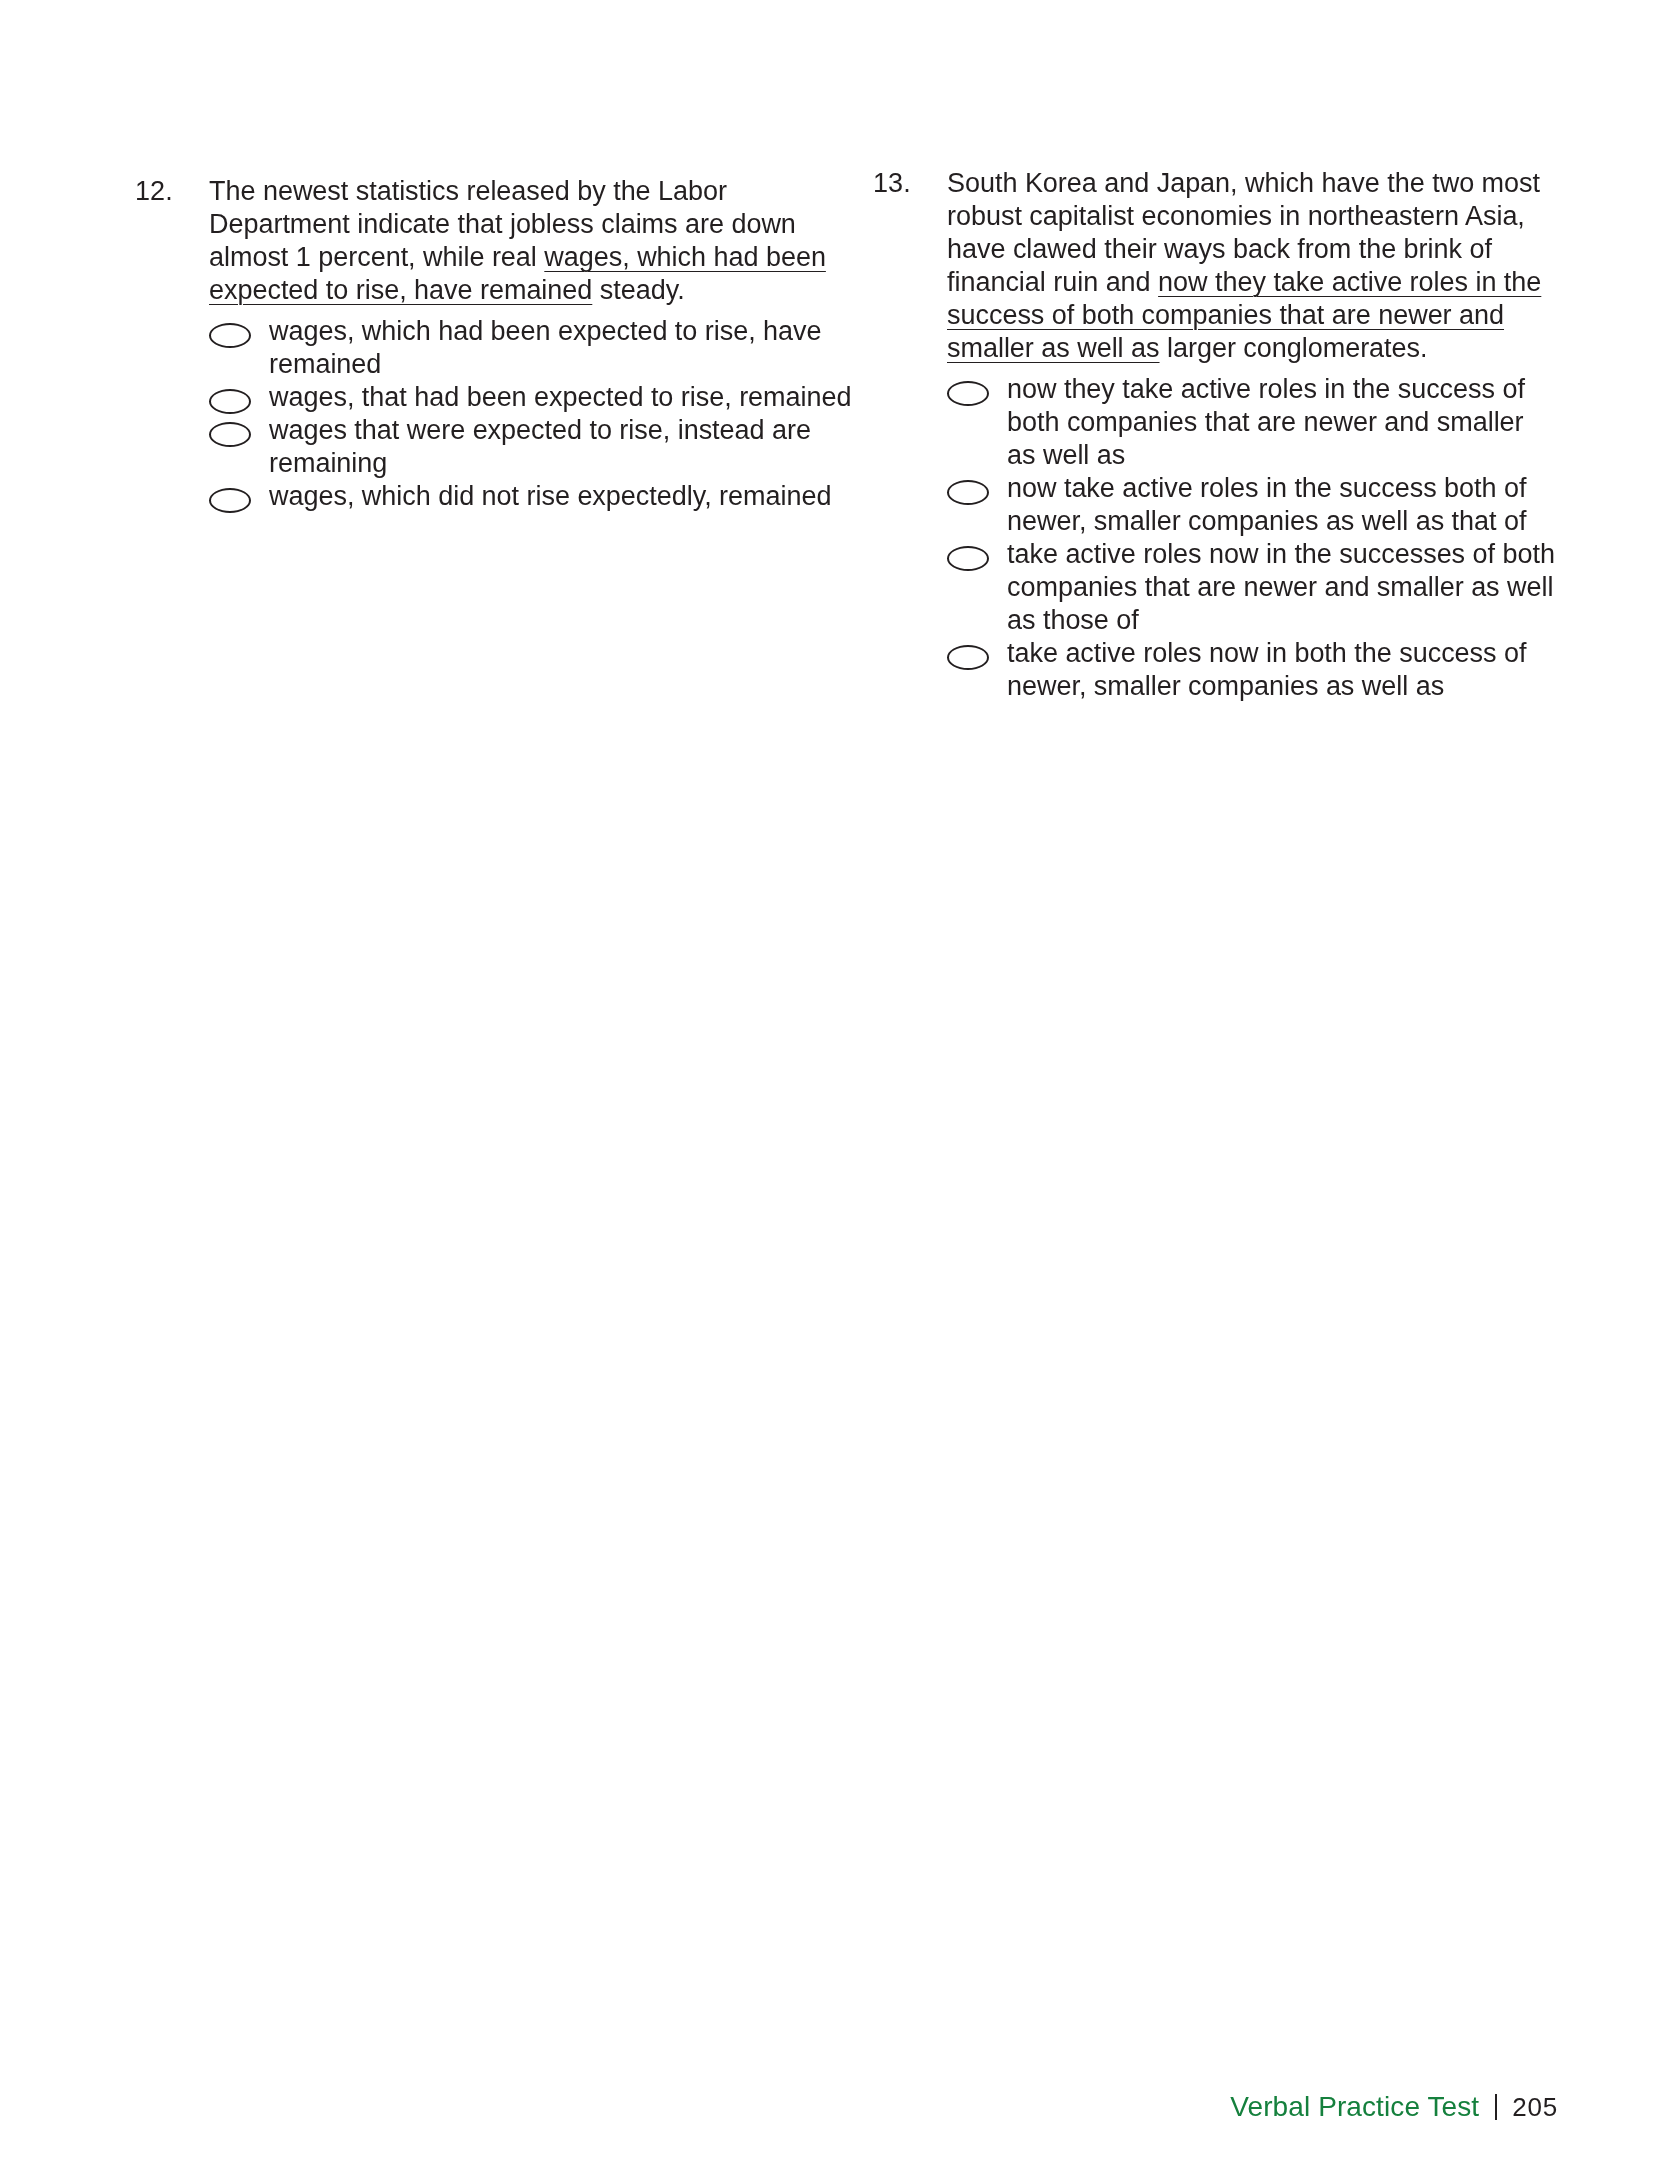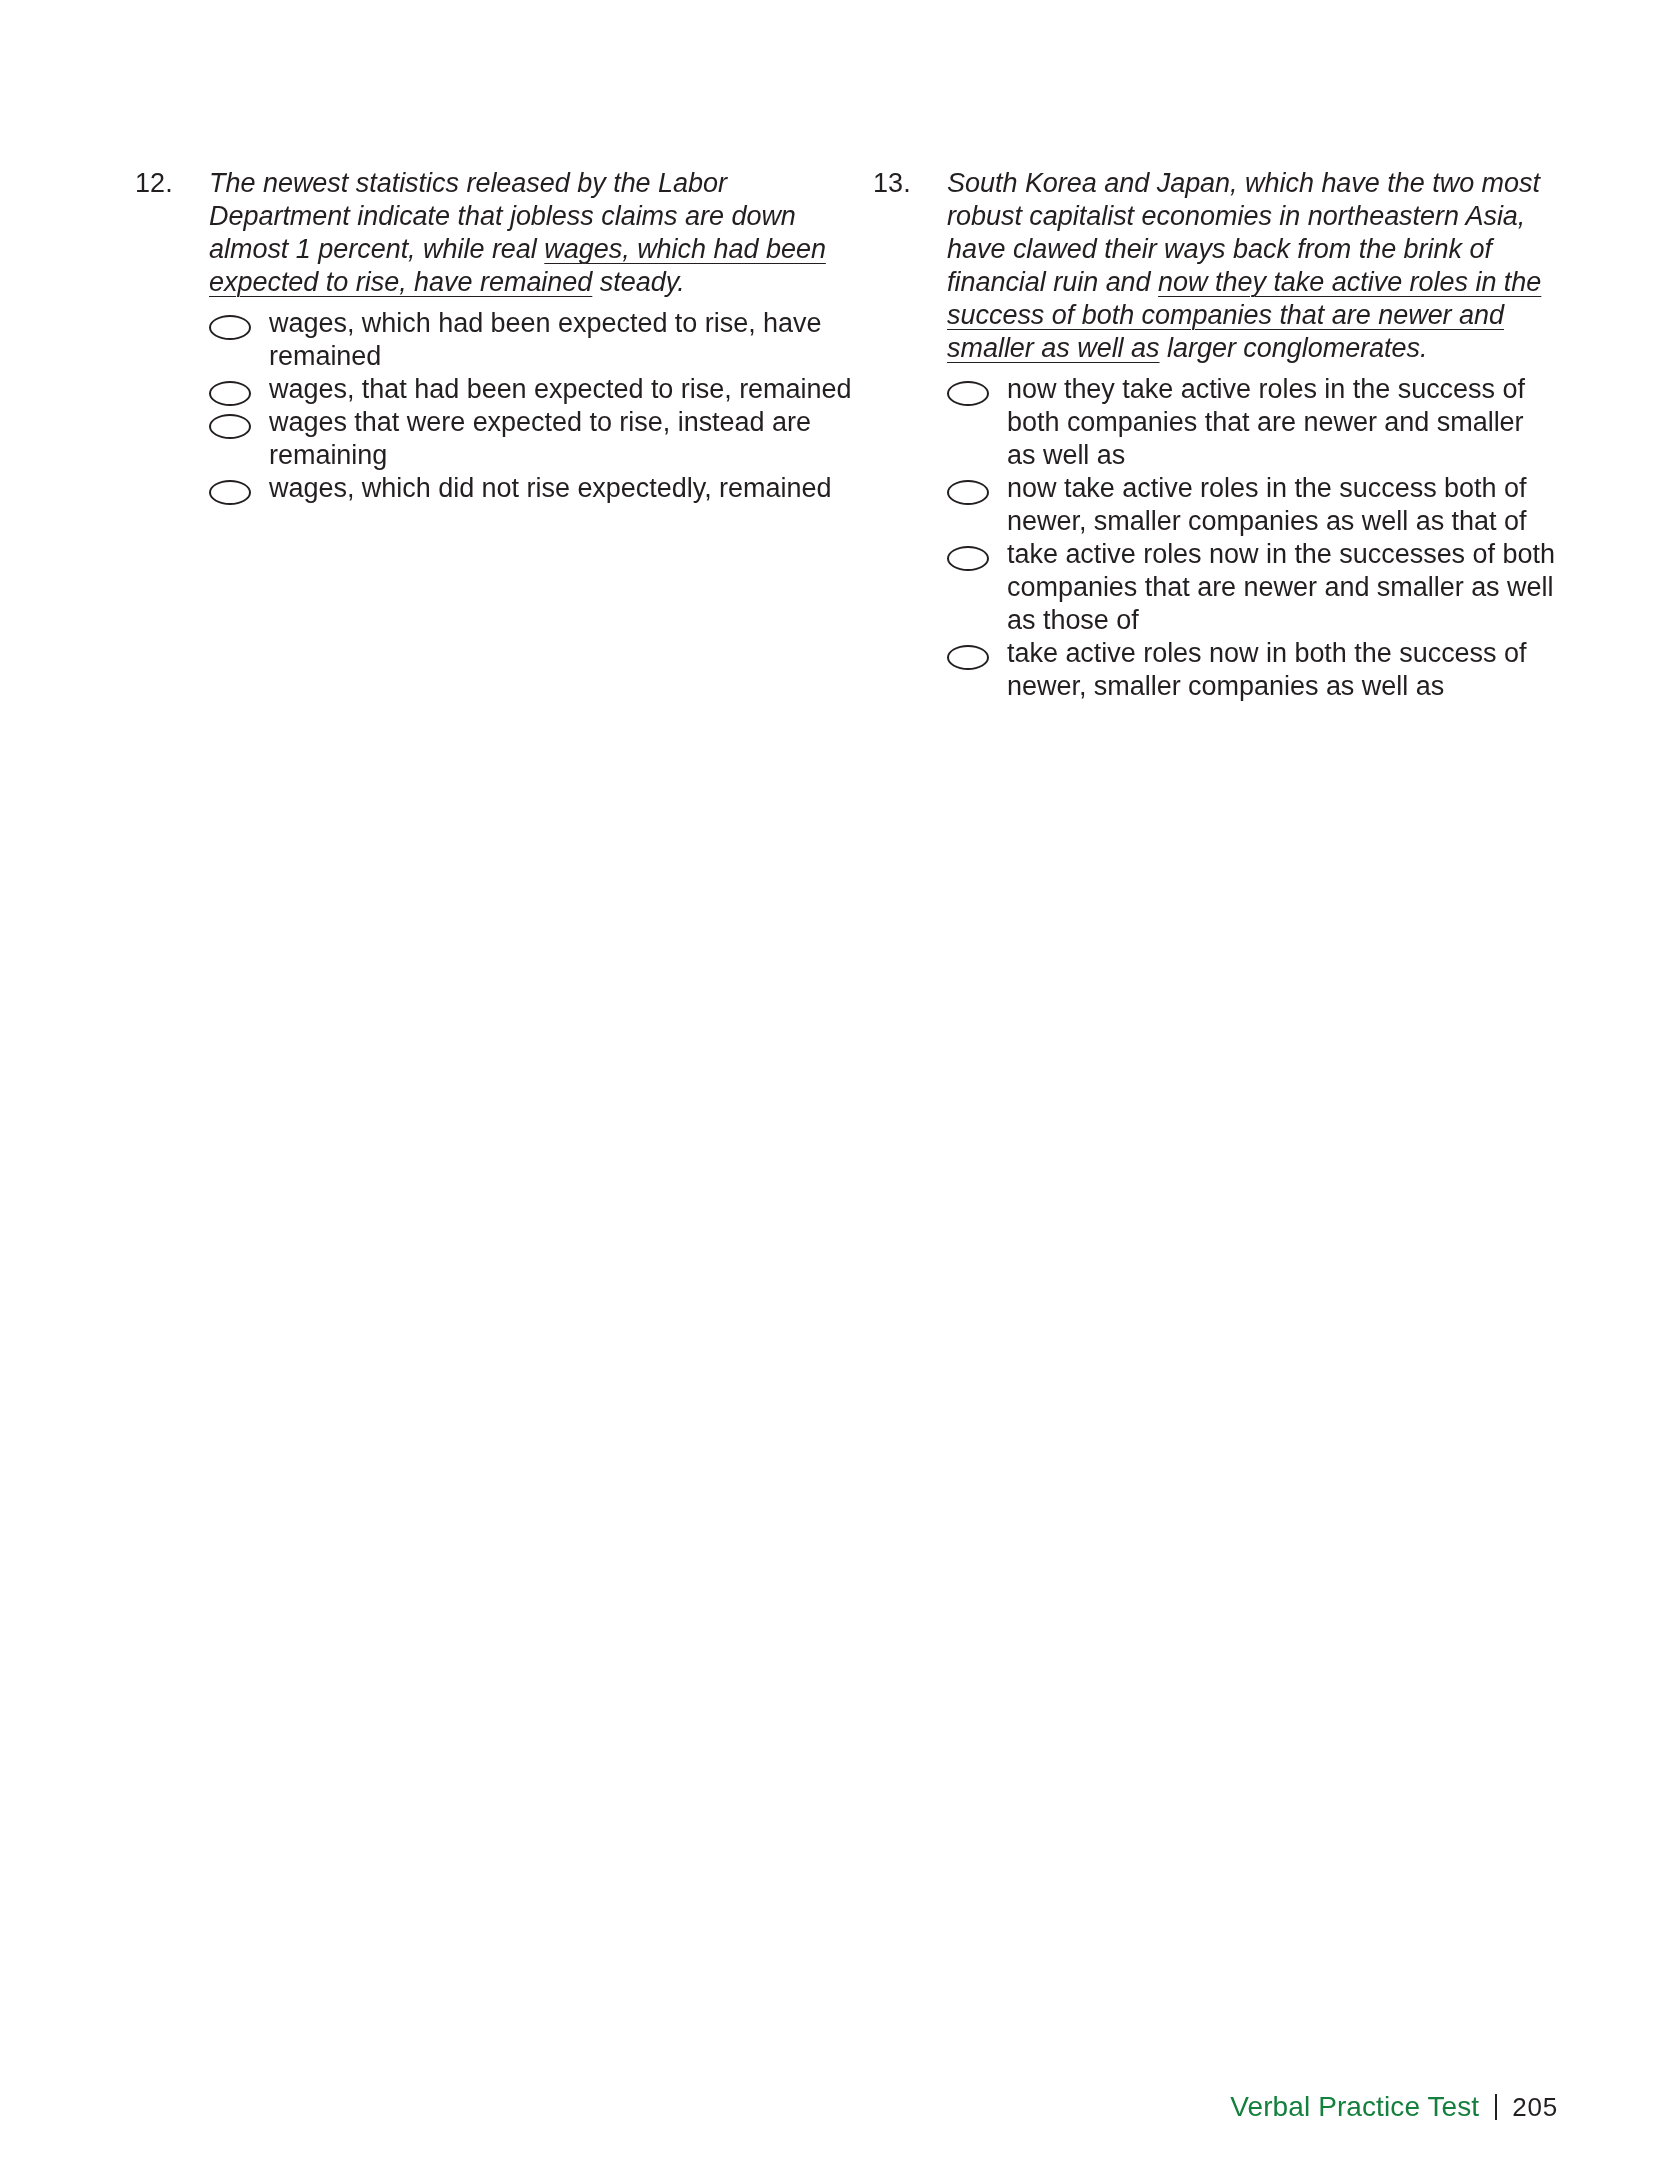--- a/index.html
+++ b/index.html
@@ -39,20 +39,21 @@
   .question-block {
     display: flex;
     flex-direction: row;
     align-items: flex-start;
     box-sizing: border-box;
   }
 
   .question-block.col-left {
     width: 738px;
     padding-right: 0;
+    margin-top: 8px;
   }
 
   .question-block.col-right {
     width: 684px;
   }
 
   .q-number {
     flex: 0 0 auto;
     width: 74px;
     font-size: 27px;
@@ -66,21 +67,20 @@
     flex: 1 1 auto;
     min-width: 0;
   }
 
   .q-stem {
     font-size: 27px;
     line-height: 33px;
     color: #231f20;
     letter-spacing: -0.03px;
     margin: 0;
-    font-style: italic;
   }
 
   .q-stem .u {
     text-decoration: underline;
     text-decoration-thickness: 1.3px;
     text-underline-offset: 4.7px;
   }
 
   
   .options {

